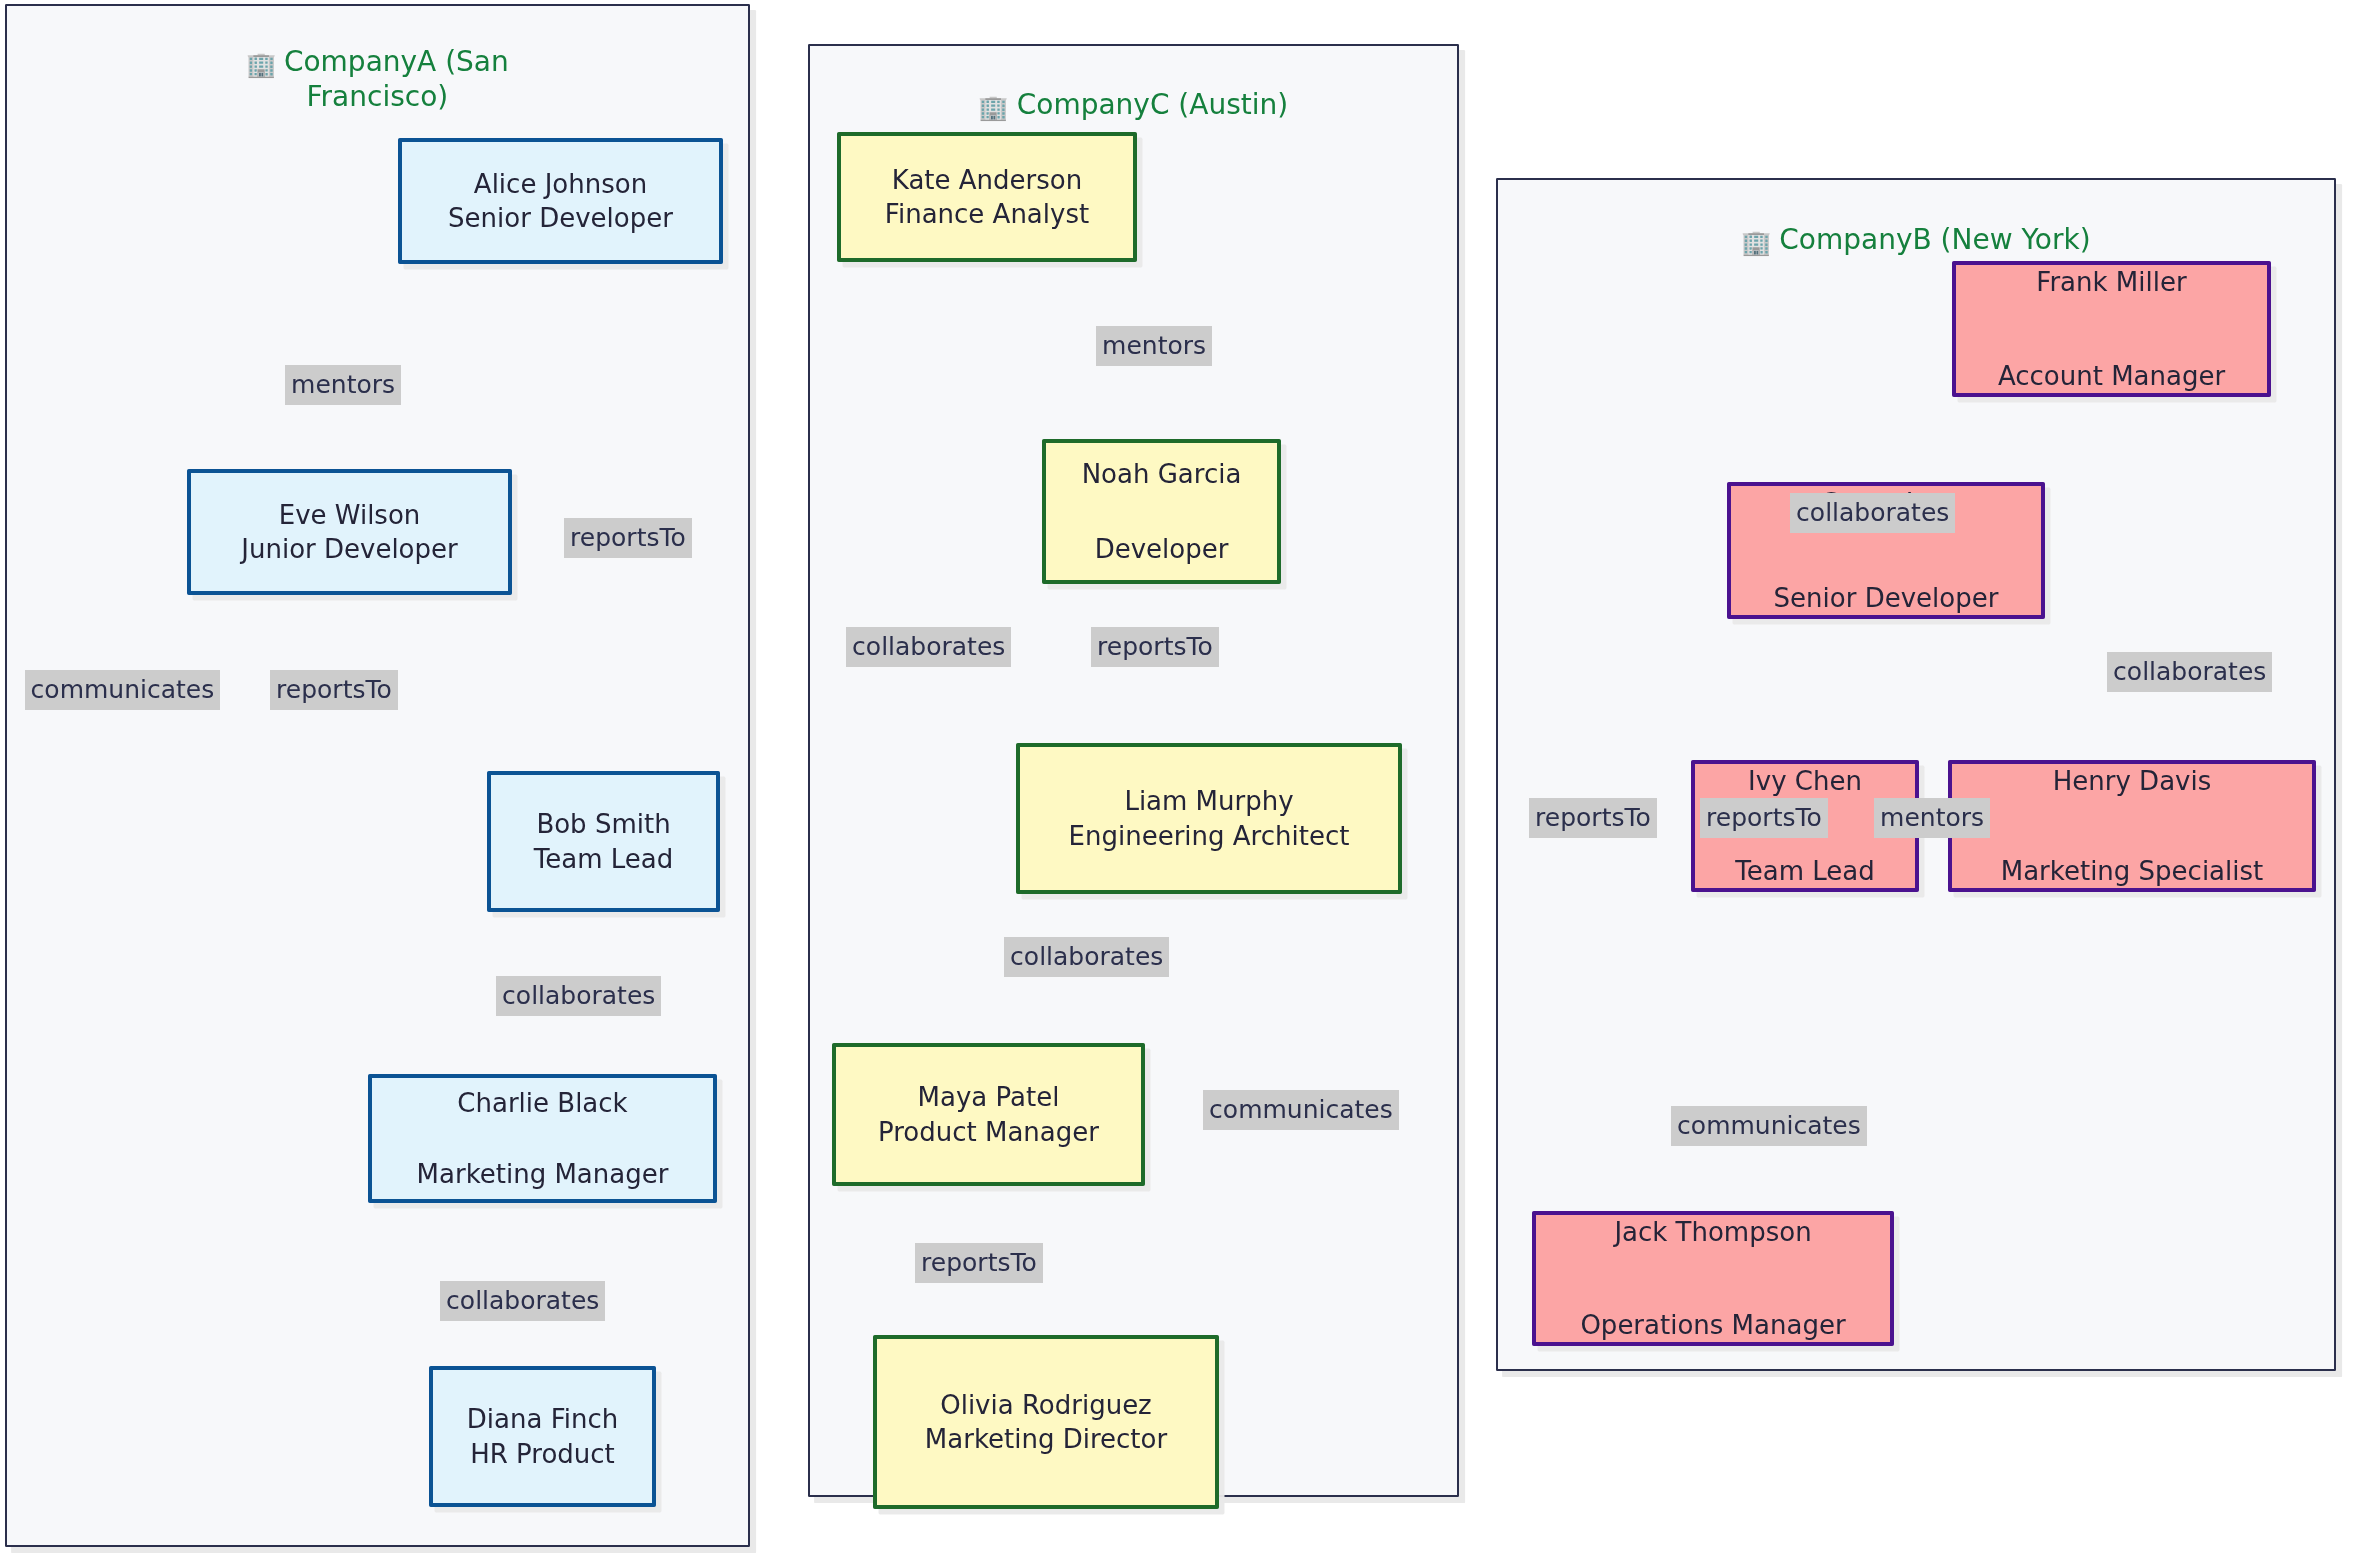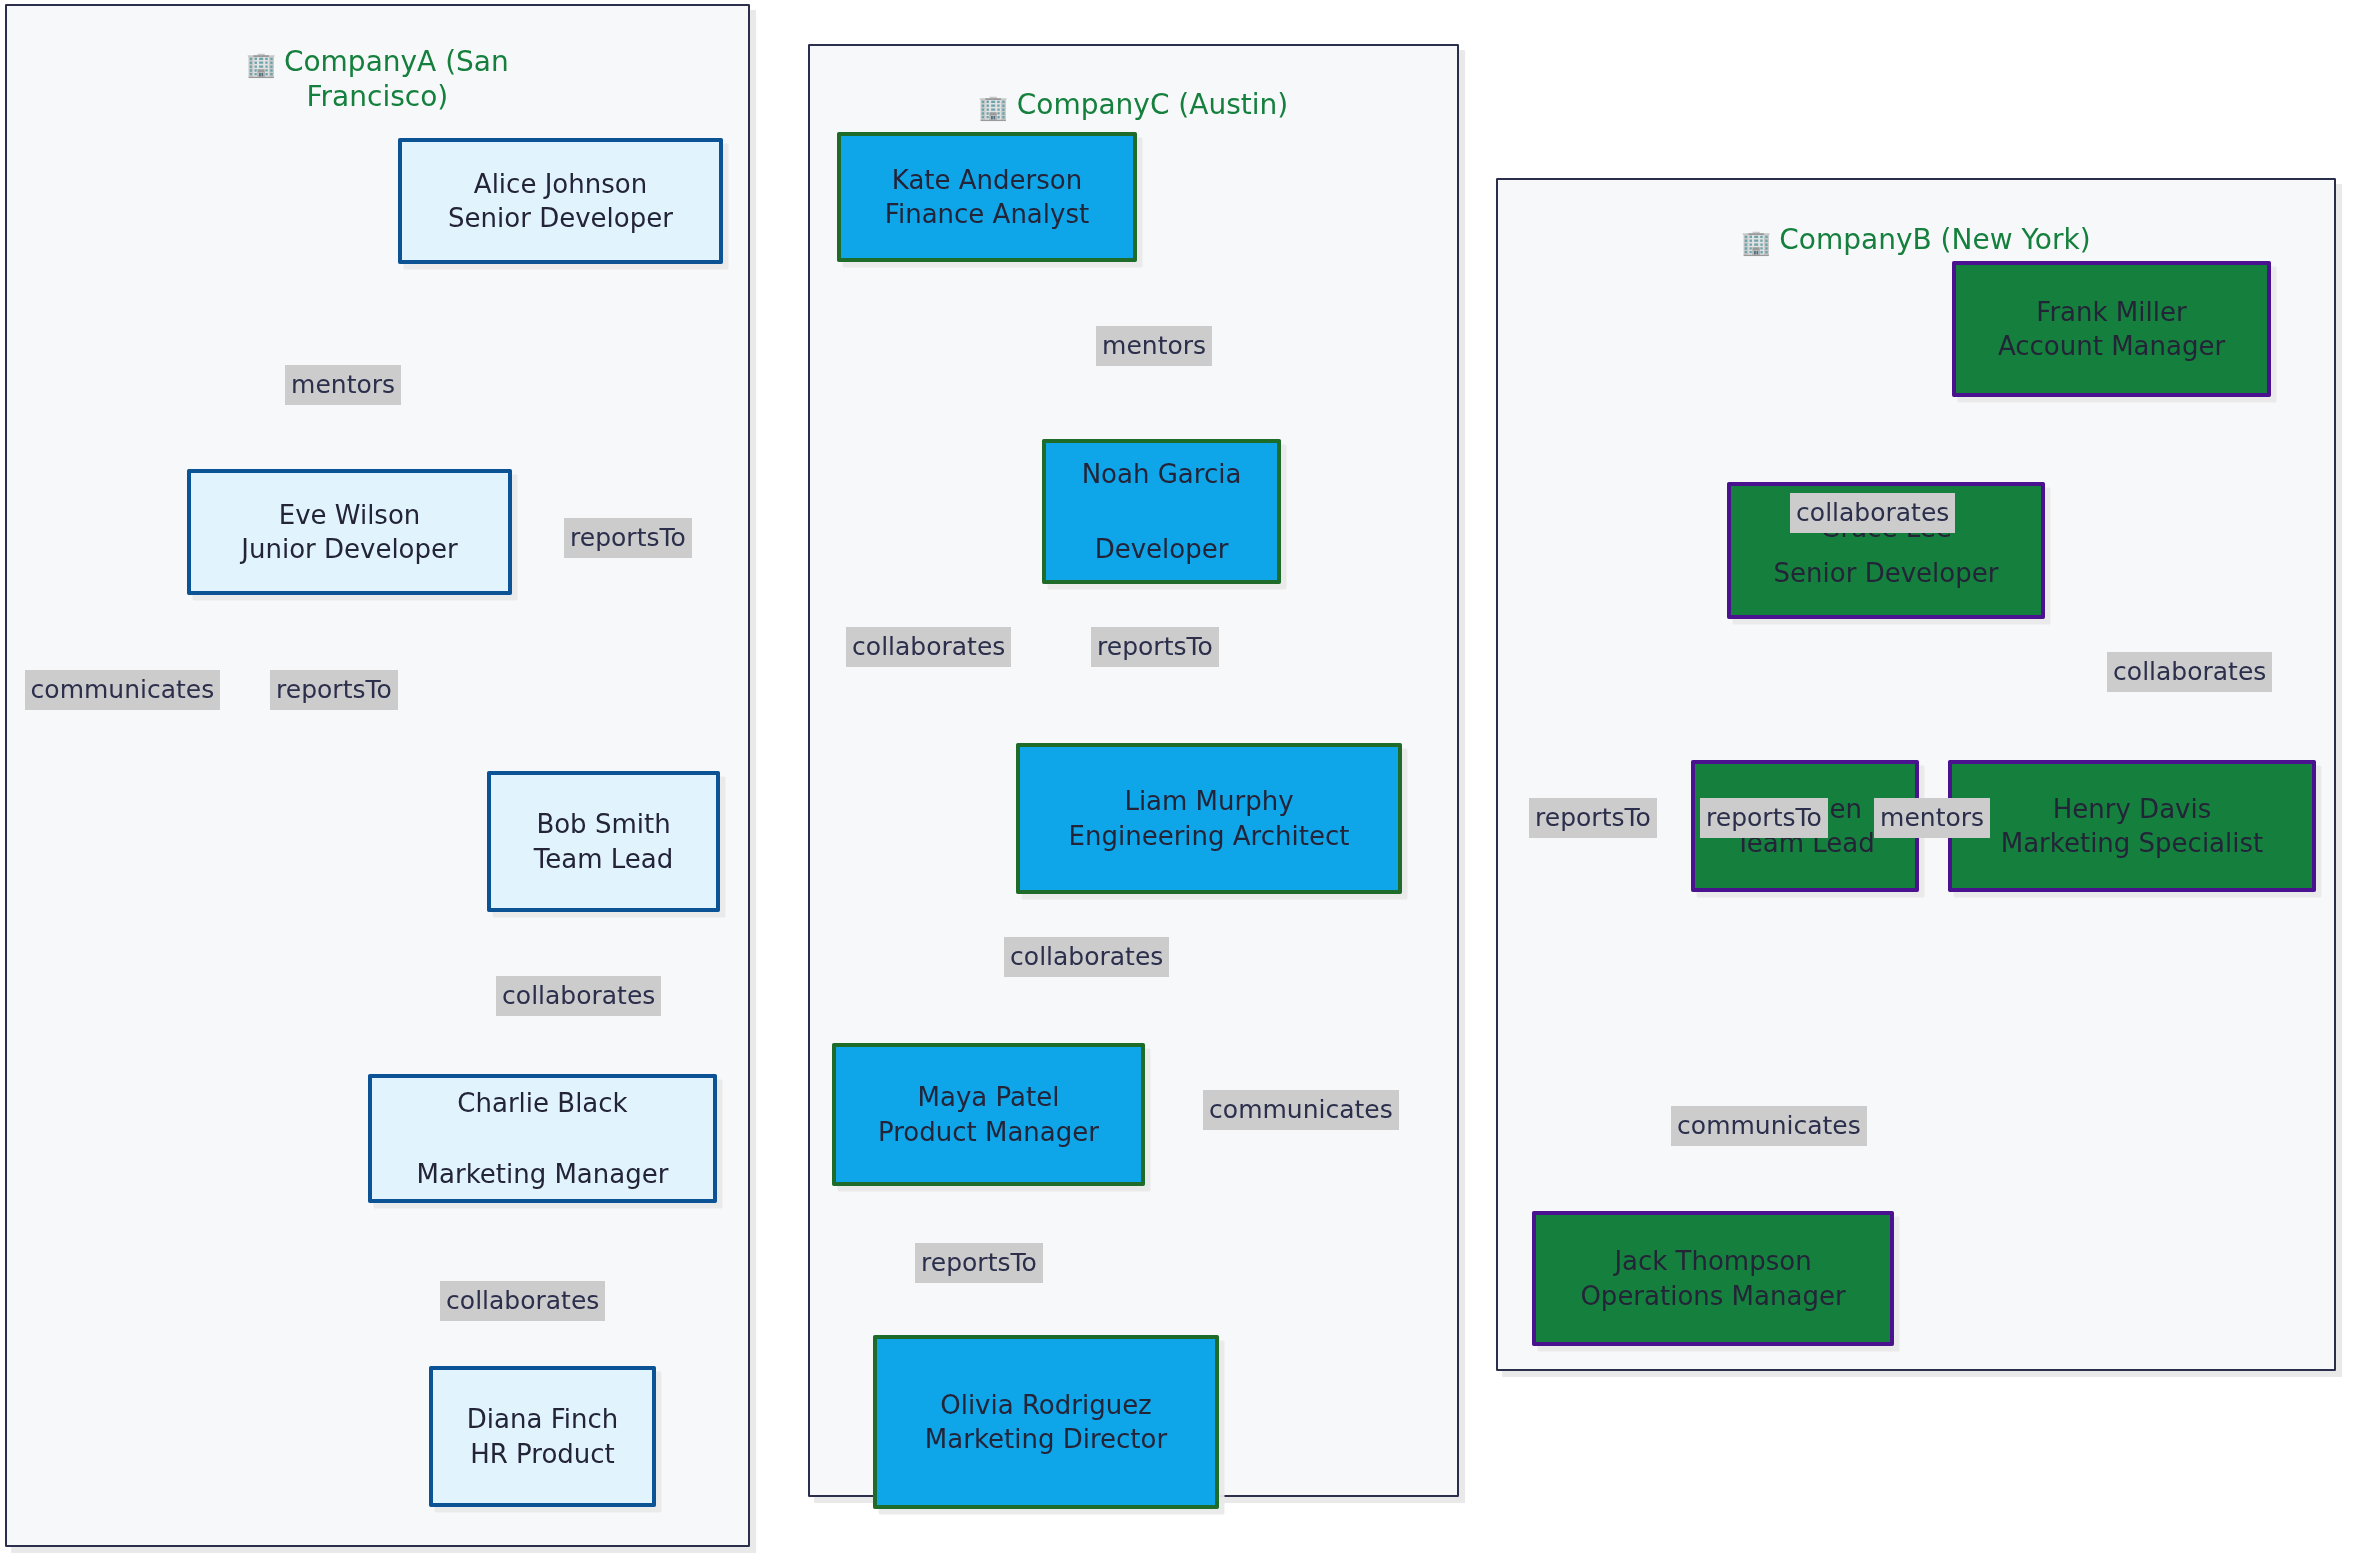--- a/index.html
+++ b/index.html
@@ -50,22 +50,22 @@
     justify-content:center;
     box-shadow:5.5px 5.5px 0 0 rgba(233,233,233,0.95);
     text-align:center;
     color:#242438;
     font-size:26px;
     line-height:1.32;
   }
   .node .ln{display:block;white-space:nowrap;}
 
   .n-blue{background:#e1f3fc;border-color:#0b5394;}
-  .n-green{background:#0ea5e9;border-color:#1e6b2a;}
-  .n-purple{background:#15803d;border-color:#4b128f;}
+  .n-green{background:#fef9c3;border-color:#1e6b2a;}
+  .n-purple{background:#fca5a5;border-color:#4b128f;justify-content:space-between;}
 
   .elabel{
     position:absolute;
     background:#cccccc;
     color:#2b2f4c;
     font-size:25px;
     line-height:1;
     padding:6.7px 6.1px 8px 6.1px;
     white-space:nowrap;
     box-sizing:border-box;

